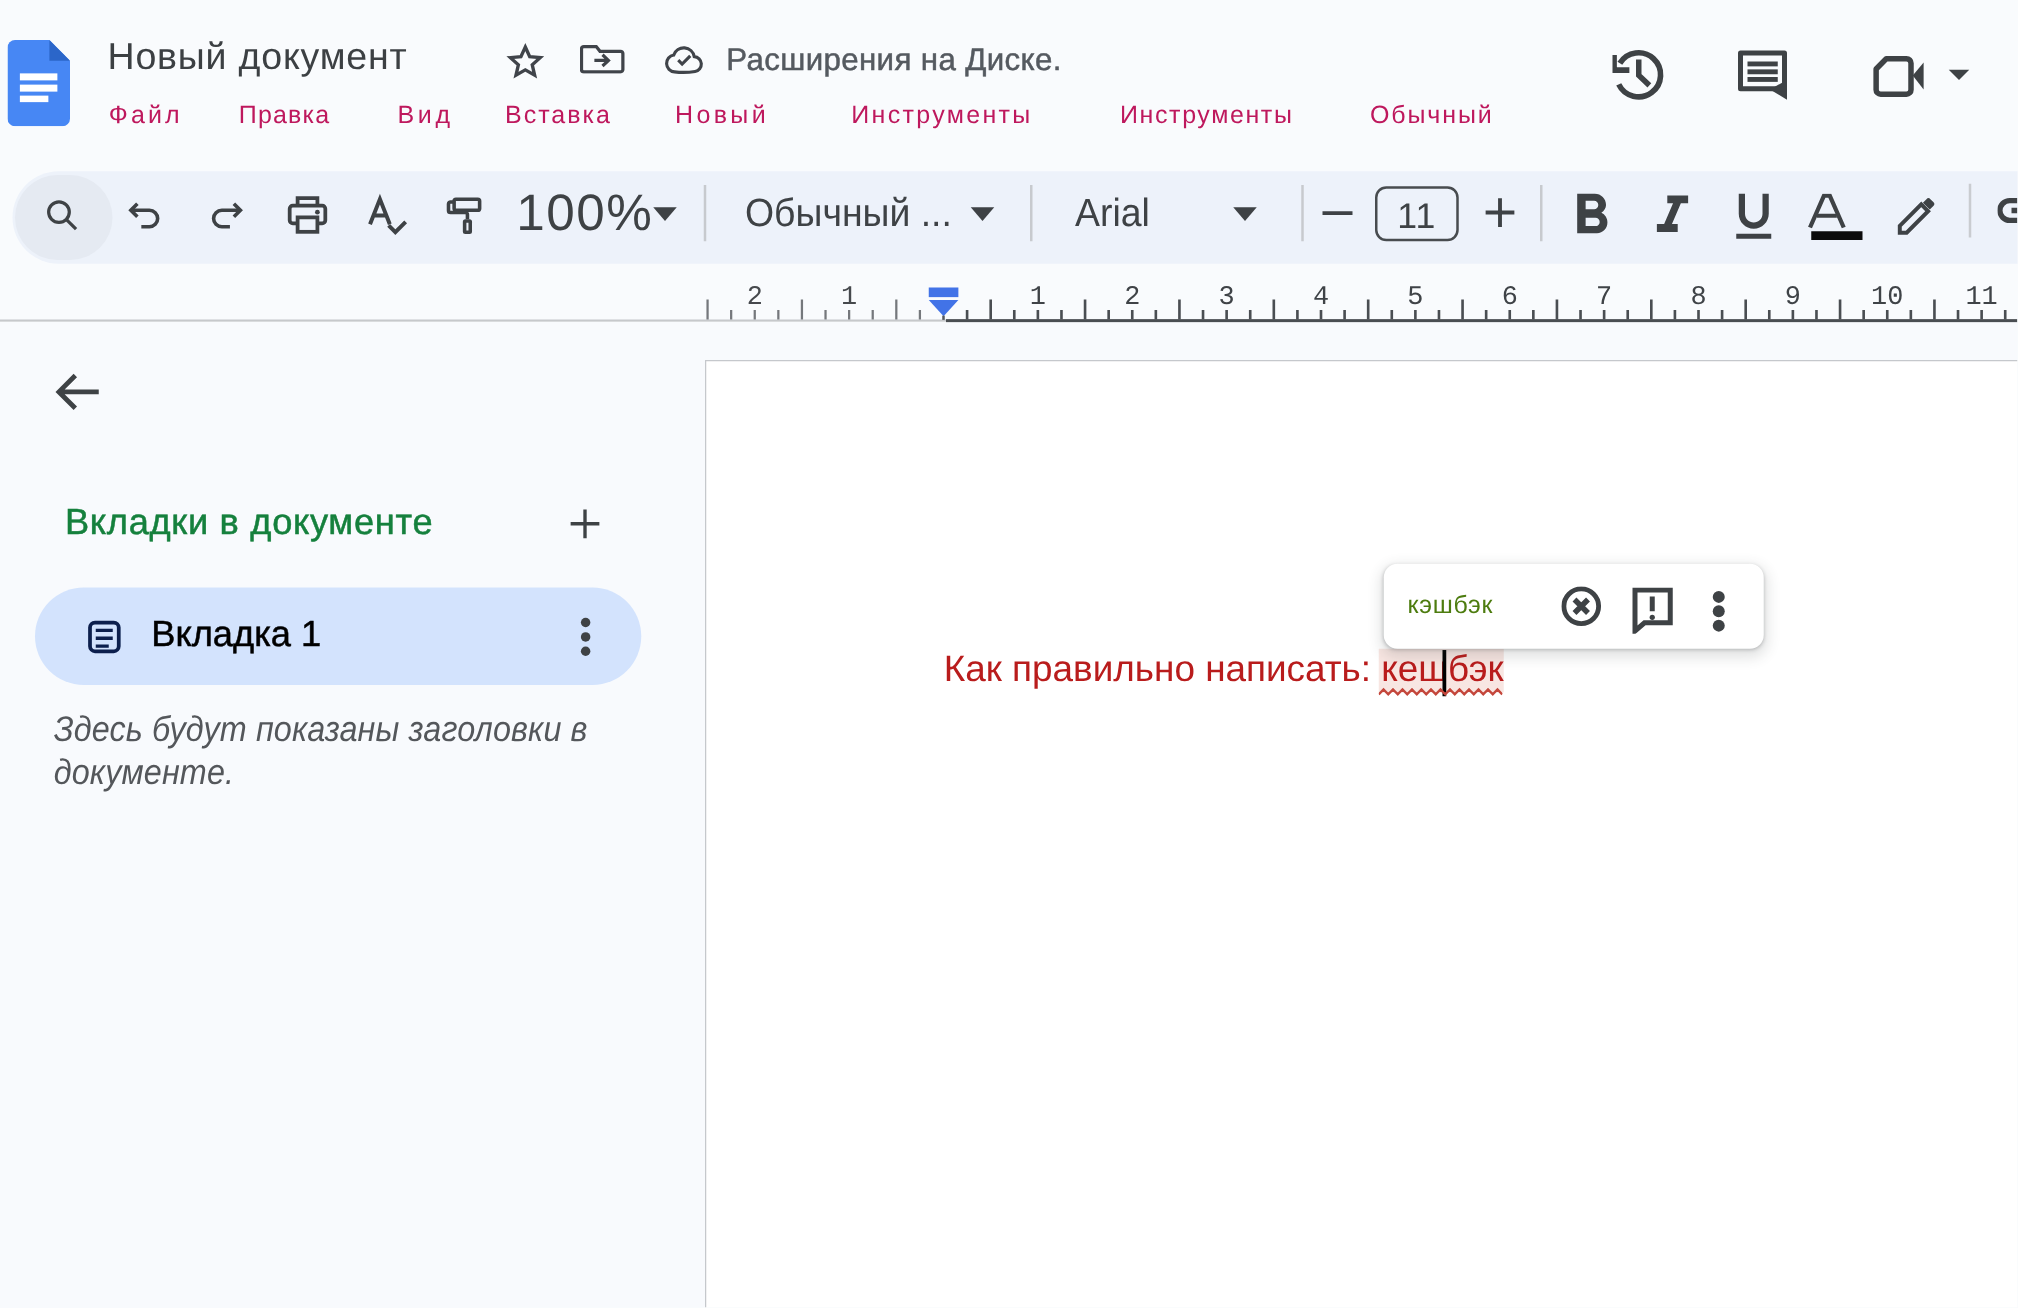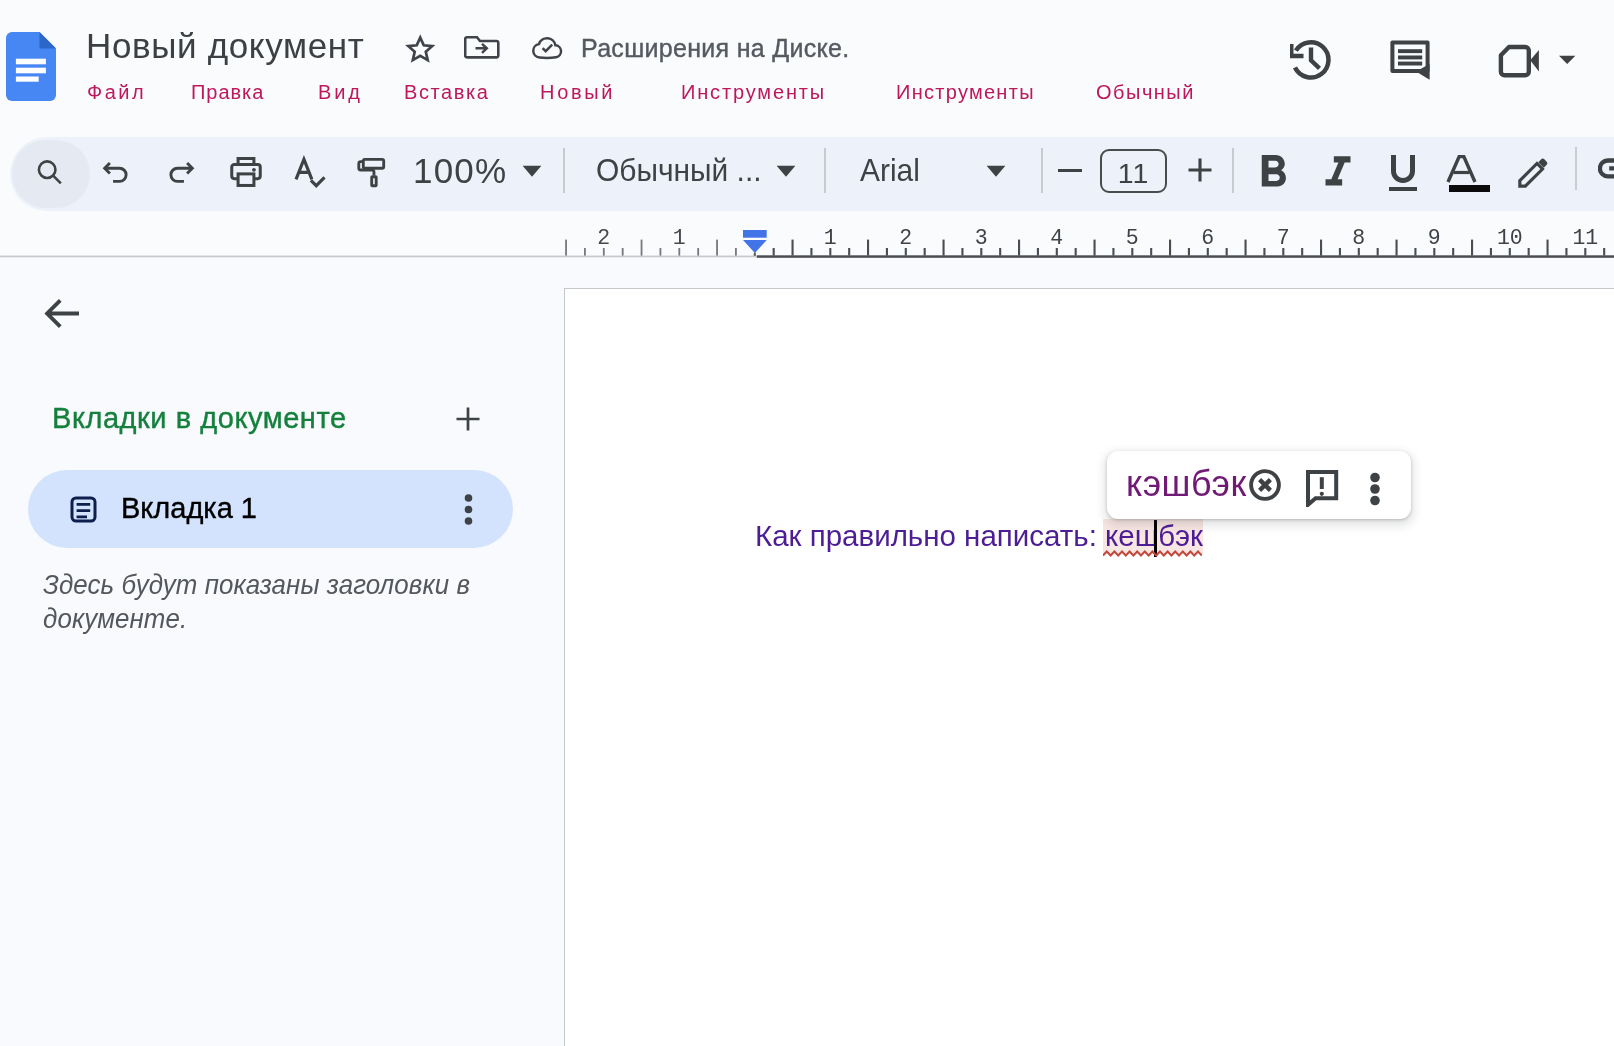--- a/index.html
+++ b/index.html
@@ -13,21 +13,21 @@
 <div class="abs" style="left:0;top:0;width:1614px;height:137px;background:#f9fbfd"></div>
 
 <svg class="abs" style="left:6px;top:32px" width="50" height="69" viewBox="0 0 50 69">
   <path d="M6 0 H33.5 L50 16.5 V63 a6 6 0 0 1 -6 6 H6 a6 6 0 0 1 -6 -6 V6 a6 6 0 0 1 6 -6 Z" fill="#4787f4"></path>
   <path d="M33.5 0 L50 16.5 H33.5 Z" fill="#2b66c9"></path>
   <rect x="9.9" y="26.7" width="30" height="5.6" fill="#fff"></rect>
   <rect x="9.9" y="35.7" width="30" height="5.6" fill="#fff"></rect>
   <rect x="9.9" y="44.5" width="22.8" height="5.2" fill="#fff"></rect>
 </svg>
 
-<div class="abs" style="left:86px;top:26px;font-size:35px;line-height:40px;color:#3c4043;letter-spacing:0.65px">Новый документ</div>
+<div class="abs" style="left:86px;top:26px;font-size:30px;line-height:40px;color:#3c4043;letter-spacing:0.65px">Новый документ</div>
 
 <svg class="abs" style="left:404px;top:33px" width="32.5" height="32.5" viewBox="0 0 24 24" fill="none" stroke="#40444a" stroke-width="2.0">
   <path d="M12 3.4 L14.6 9.1 L20.8 9.7 L16.1 13.9 L17.5 20 L12 16.9 L6.5 20 L7.9 13.9 L3.2 9.7 L9.4 9.1 Z" stroke-linejoin="miter"></path>
 </svg>
 
 <svg class="abs" style="left:464px;top:35px" width="36" height="24" viewBox="0 0 36 24">
   <path d="M3 2.2 h10 l3 3.8 h16.5 a1.8 1.8 0 0 1 1.8 1.8 v12.8 a1.8 1.8 0 0 1 -1.8 1.8 h-29.5 a1.8 1.8 0 0 1 -1.8 -1.8 v-16.6 a1.8 1.8 0 0 1 1.8 -1.8 Z" fill="none" stroke="#40444a" stroke-width="2.6"></path>
   <path d="M11.5 13.3 h11 M18 8.8 l4.8 4.5 l-4.8 4.5" fill="none" stroke="#40444a" stroke-width="2.5"></path>
 </svg>
 
@@ -98,21 +98,21 @@
 </svg>
 
 <svg class="abs" style="left:354px;top:154px" width="36" height="38" viewBox="0 0 24 25">
  <g transform="translate(24,0) scale(-1,1)">
   <rect x="4.2" y="3.4" width="13.6" height="5.9" rx="1" fill="none" stroke="#3e4245" stroke-width="1.9"></rect>
   <path d="M17.8 4.9 h1.9 a1.1 1.1 0 0 1 1.1 1.1 v3.4 a1.1 1.1 0 0 1 -1.1 1.1 h-7.9 a1.1 1.1 0 0 0 -1.1 1.1 v2.5" fill="none" stroke="#3e4245" stroke-width="1.9"></path>
   <rect x="9.2" y="15" width="3" height="6" rx="0.4" fill="none" stroke="#3e4245" stroke-width="1.9"></rect>
  </g>
 </svg>
 
-<div class="abs" style="left:413px;top:152px;font-size:35px;line-height:37px;color:#3e4245;letter-spacing:1.2px">100%</div>
+<div class="abs" style="left:413px;top:152px;font-size:41px;line-height:37px;color:#3e4245;letter-spacing:1.2px">100%</div>
 <svg class="abs" style="left:522px;top:165px" width="20" height="12" viewBox="0 0 20 12">
     <path d="M0.6 0.8 h18.8 l-9.4 11 Z" fill="#3e4245"></path>
   </svg>
 <div class="abs" style="left:563px;top:148px;width:2px;height:45px;background:#c7cace"></div>
 
 <div class="abs" style="left:596px;top:152px;font-size:31.5px;line-height:37px;color:#3e4245;transform:scaleX(0.95);transform-origin:left top">Обычный ...</div>
 <svg class="abs" style="left:776px;top:165px" width="20" height="12" viewBox="0 0 20 12">
     <path d="M0.6 0.8 h18.8 l-9.4 11 Z" fill="#3e4245"></path>
   </svg>
 <div class="abs" style="left:824px;top:148px;width:2px;height:45px;background:#c7cace"></div>
@@ -259,30 +259,30 @@
     <circle cx="7.5" cy="16.5" r="3.8" fill="#3e4245"></circle>
     <circle cx="7.5" cy="28" r="3.8" fill="#3e4245"></circle>
 </svg>
 
 <div class="abs" style="left:43px;top:568px;font-size:28.5px;font-style:italic;color:#54575b;line-height:33.5px;letter-spacing:0.1px;transform:scaleX(0.908);transform-origin:left top">Здесь будут показаны заголовки в<br>документе.</div>
 
 <div class="abs" style="left:564px;top:288px;width:1050px;height:758px;background:#fff;border-left:1.5px solid #c5c8cc;border-top:1.5px solid #c5c8cc;box-sizing:border-box"></div>
 
 <div class="abs" style="left:1103px;top:519px;width:100px;height:34.5px;background:#f8e6e2"></div>
 
-<div class="abs" style="left:755px;top:518px;font-size:29.5px;line-height:36px;color:#4c1d95">Как правильно написать: кешбэк</div>
+<div class="abs" style="left:755px;top:518px;font-size:29.5px;line-height:36px;color:#b91c1c">Как правильно написать: кешбэк</div>
 
 <div class="abs" style="left:1154px;top:520px;width:3px;height:37px;background:#000"></div>
 
 <svg class="abs" style="left:1103px;top:548px" width="99" height="10" viewBox="0 0 99 10">
   <path d="M0 7.5 L3.8 3.5 L7.6 7.5 L11.4 3.5 L15.2 7.5 L19 3.5 L22.8 7.5 L26.6 3.5 L30.4 7.5 L34.2 3.5 L38 7.5 L41.8 3.5 L45.6 7.5 L49.4 3.5 L53.2 7.5 L57 3.5 L60.8 7.5 L64.6 3.5 L68.4 7.5 L72.2 3.5 L76 7.5 L79.8 3.5 L83.6 7.5 L87.4 3.5 L91.2 7.5 L95 3.5 L98.8 7.5" fill="none" stroke="#c4473c" stroke-width="1.9"></path>
 </svg>
 
 <div class="abs" style="left:1107px;top:451px;width:304px;height:68px;background:#fff;border-radius:11px;box-shadow:0 1px 3px rgba(60,64,67,.28),0 4px 10px 3px rgba(60,64,67,.14)"></div>
-<div class="abs" style="left:1126px;top:465.5px;font-size:36px;line-height:36px;color:#701a75;letter-spacing:0.5px">кэшбэк</div>
+<div class="abs" style="left:1126px;top:465.5px;font-size:20px;line-height:36px;color:#4d7c0f;letter-spacing:0.5px">кэшбэк</div>
 <svg class="abs" style="left:1249px;top:469px" width="32" height="32" viewBox="0 0 32 32" fill="none" stroke="#3e4245">
   <circle cx="16" cy="16" r="13.9" stroke-width="3.9"></circle>
   <path d="M10.6 10.6 L21.4 21.4 M21.4 10.6 L10.6 21.4" stroke-width="4.4"></path>
 </svg>
 <svg class="abs" style="left:1305px;top:470px" width="34" height="37" viewBox="0 0 34 37" fill="none" stroke="#3e4245">
   <path d="M31.2 2 H3 V34.8 L10.6 28.2 H31.2 Z" stroke-width="4" stroke-linejoin="miter"></path>
   <path d="M16.8 7.2 V19" stroke-width="4"></path>
   <circle cx="16.8" cy="23.8" r="2.1" fill="#3e4245" stroke="none"></circle>
 </svg>
 <svg class="abs" style="left:1369px;top:472px" width="12" height="34" viewBox="0 0 12 34">

